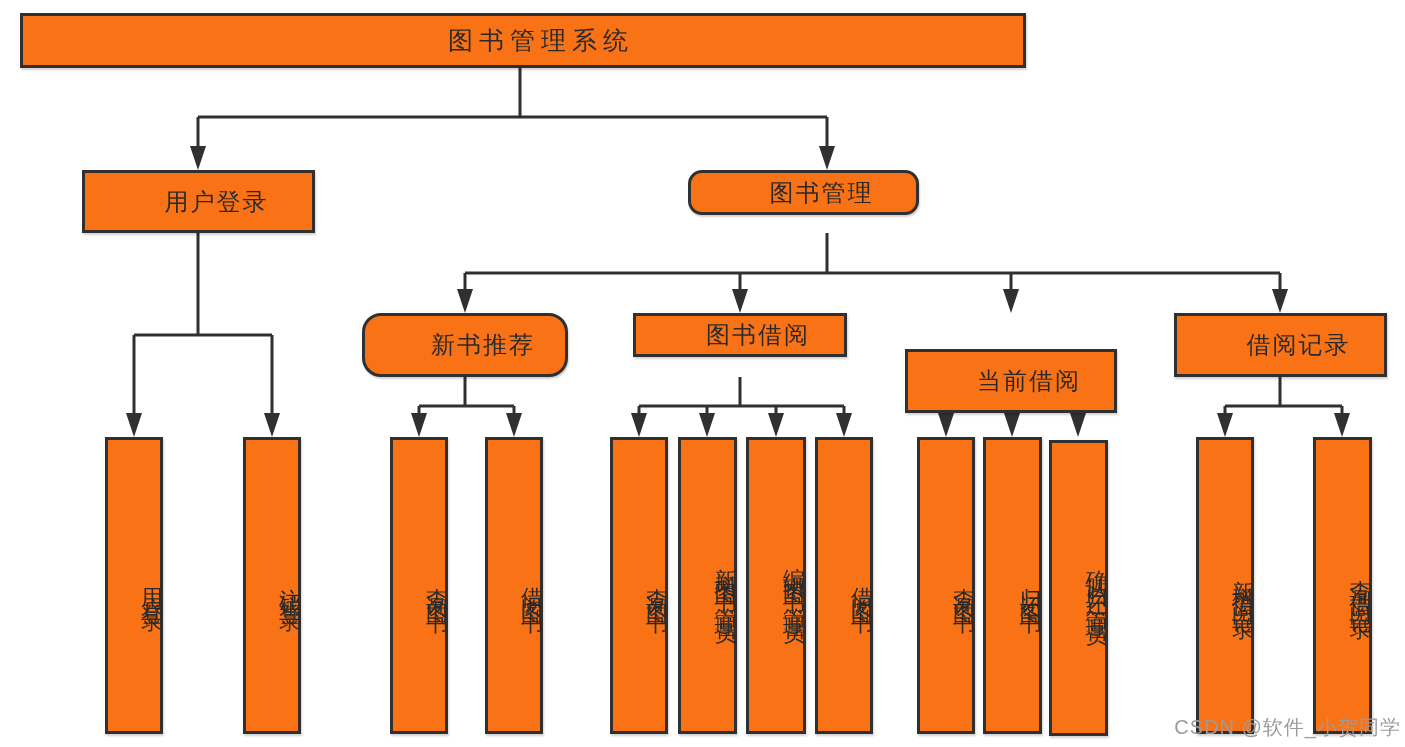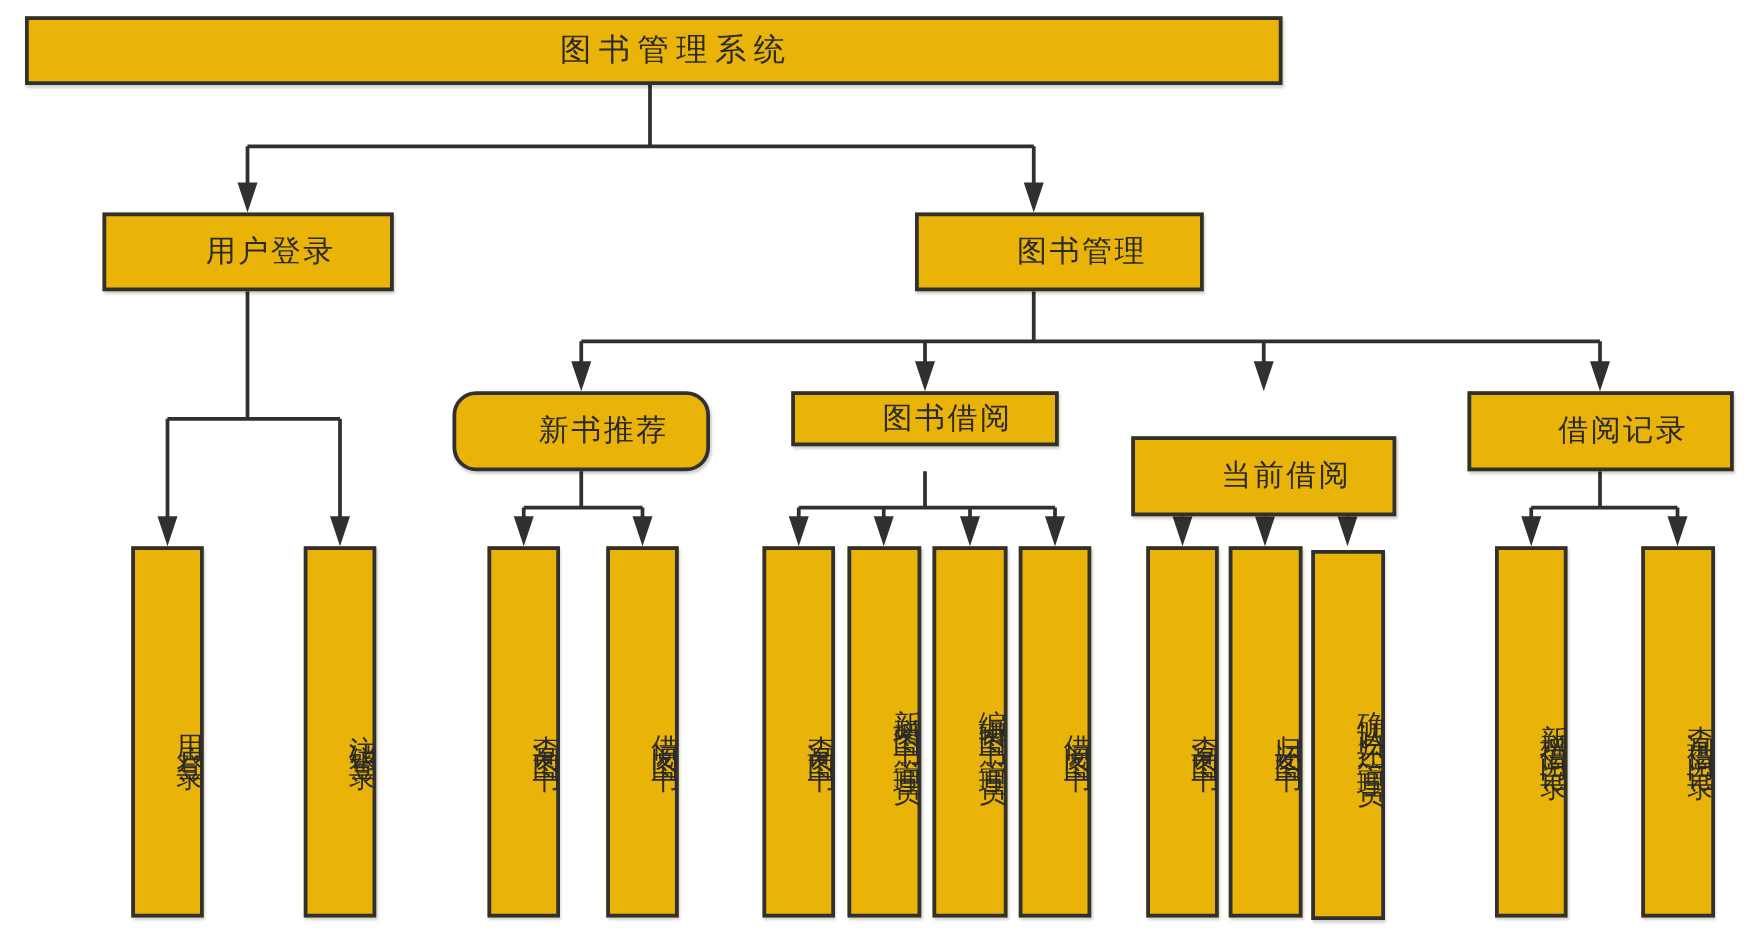--- a/index.html
+++ b/index.html
@@ -15,21 +15,21 @@
     background:var(--background);
     font-family:"Liberation Sans","DejaVu Sans",sans-serif;
     overflow:hidden;
   }
   #connectors{position:absolute;left:0;top:0;width:1405px;height:747px;}
   #connectors path{stroke:var(--line);stroke-width:3;fill:none;}
   #connectors polygon{fill:var(--line);stroke:none;}
   .box{
     position:absolute;
     box-sizing:border-box;
-    background:#eab308;
+    background:#f97316;
     border:3px solid var(--line);
     color:var(--text);
     display:flex;
     align-items:center;
     justify-content:center;
     box-shadow:1px 2px 2px rgba(0,0,0,0.18);
     padding-left:36px;
   }
   .hbox{
     font-size:24px;
@@ -115,21 +115,21 @@
     <polygon points="938,413 954,413 946,437"></polygon>
     <polygon points="1004,413 1020,413 1012,437"></polygon>
     <polygon points="1070,413 1086,413 1078,437"></polygon>
     <polygon points="1217,413 1233,413 1225,437"></polygon>
     <polygon points="1334,413 1350,413 1342,437"></polygon>
   </svg>
 
   <div class="box hbox title" style="left:20px;top:13px;width:1006px;height:55px;">图书管理系统</div>
 
   <div class="box hbox" style="left:82px;top:170px;width:233px;height:63px;">用户登录</div>
-  <div class="box hbox" style="left:732px;top:170px;width:231px;height:63px;">图书管理</div>
+  <div class="box hbox" style="left:688px;top:170px;width:231px;height:45px;border-radius:14px;">图书管理</div>
 
   <div class="box hbox" style="left:362px;top:313px;width:206px;height:64px;border-radius:19px;">新书推荐</div>
   <div class="box hbox" style="left:633px;top:313px;width:214px;height:44px;">图书借阅</div>
   <div class="box hbox" style="left:905px;top:313px;width:212px;height:64px;margin-top:36px;">当前借阅</div>
   <div class="box hbox" style="left:1174px;top:313px;width:213px;height:64px;">借阅记录</div>
 
   <div class="box vbox" style="left:105px;top:437px;width:58px;height:297px;">用户登录</div>
   <div class="box vbox" style="left:243px;top:437px;width:58px;height:297px;">注销登录</div>
 
   <div class="box vbox" style="left:390px;top:437px;width:58px;height:297px;">查询图书</div>
@@ -140,13 +140,14 @@
   <div class="box vbox" style="left:746px;top:437px;width:60px;height:297px;">编辑图书（管理员）</div>
   <div class="box vbox" style="left:815px;top:437px;width:58px;height:297px;">借阅图书</div>
 
   <div class="box vbox" style="left:917px;top:437px;width:58px;height:297px;">查询图书</div>
   <div class="box vbox" style="left:983px;top:437px;width:59px;height:297px;">归还图书</div>
   <div class="box vbox" style="left:1049px;top:440px;width:59px;height:296px;">确认归还（管理员）</div>
 
   <div class="box vbox" style="left:1196px;top:437px;width:58px;height:297px;">新增借阅记录</div>
   <div class="box vbox" style="left:1313px;top:437px;width:59px;height:297px;">查询借阅记录</div>
 
+  <div class="watermark">CSDN @软件_小贺同学</div>
 </div>
 
 </body></html>

